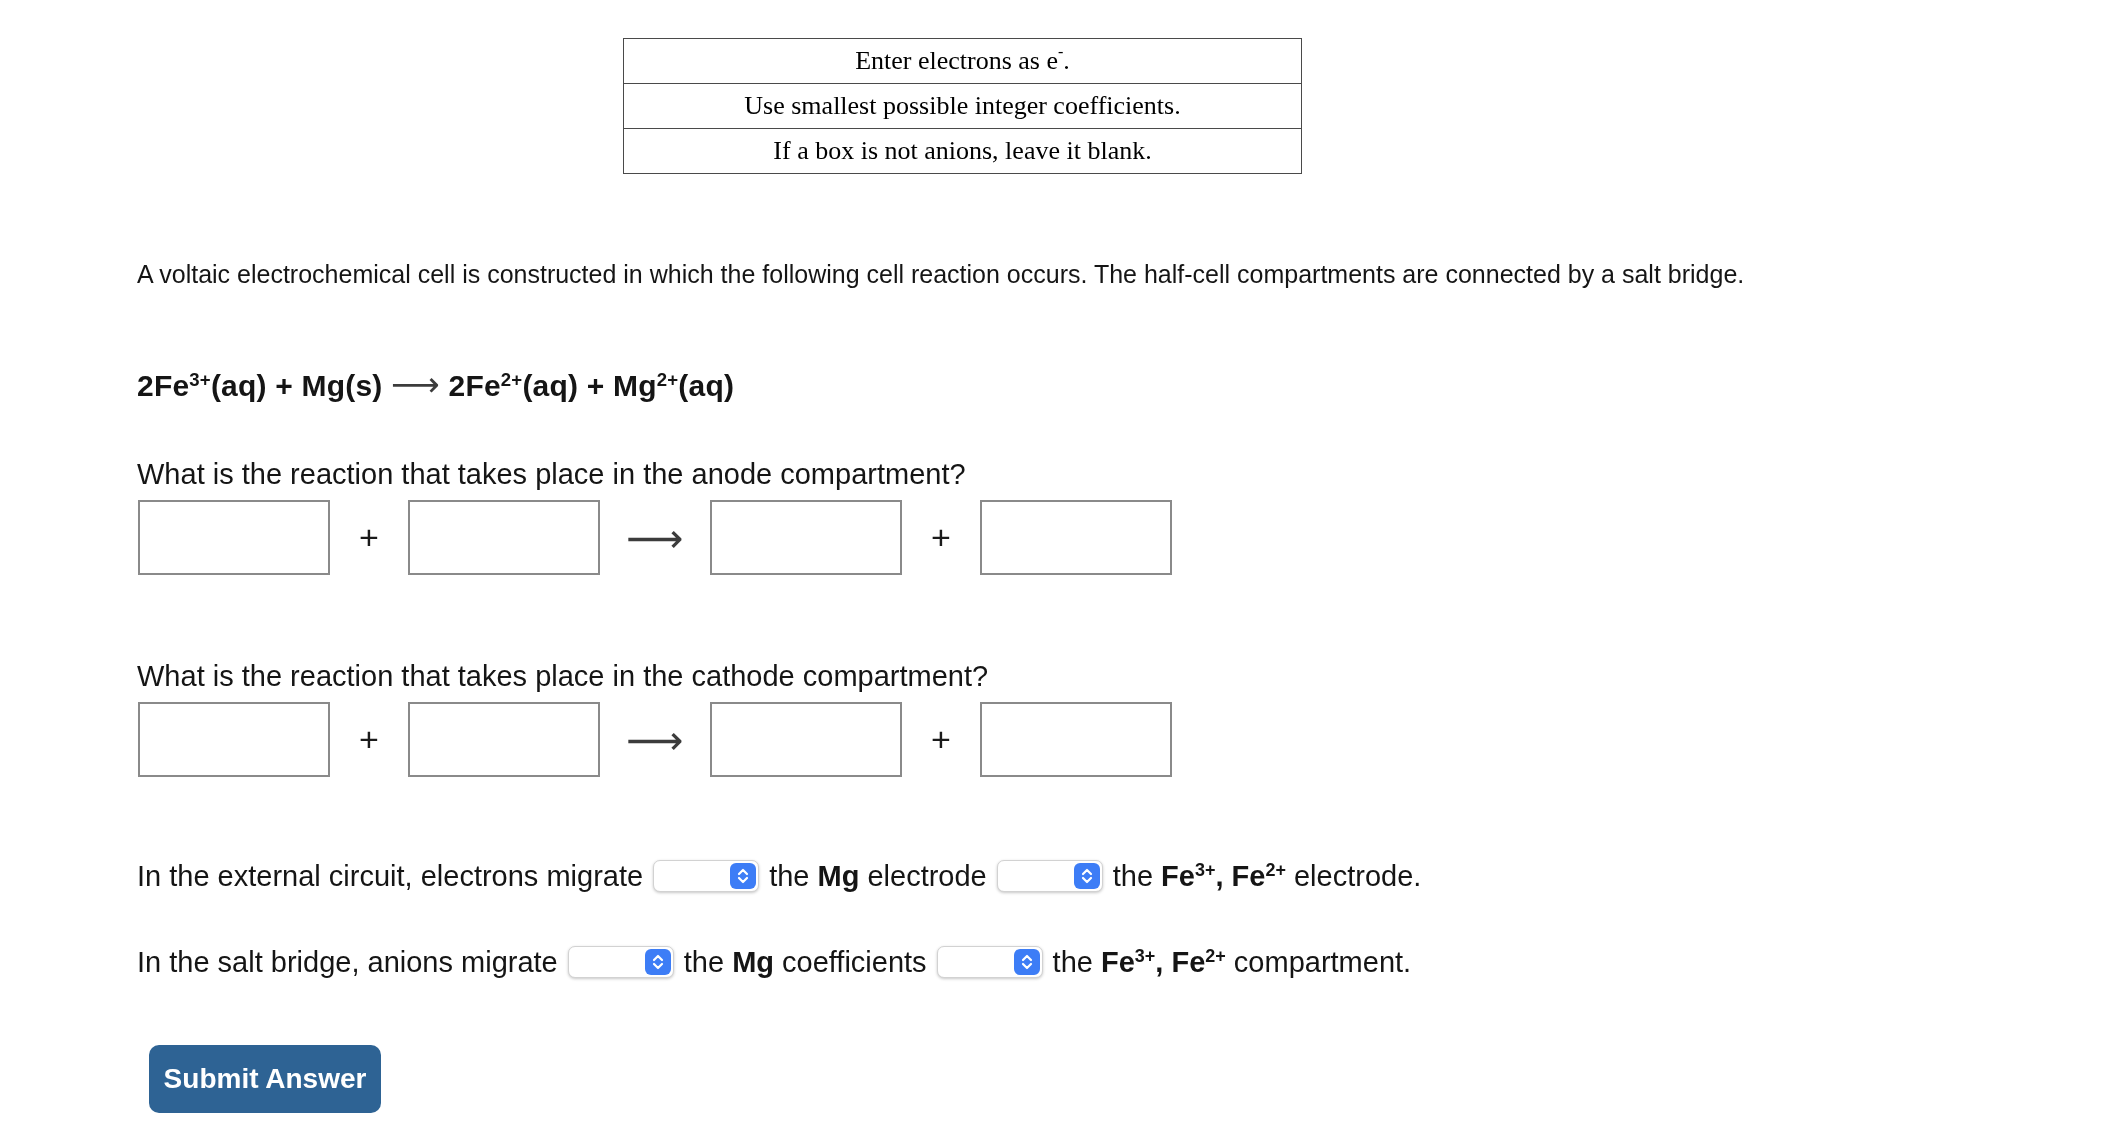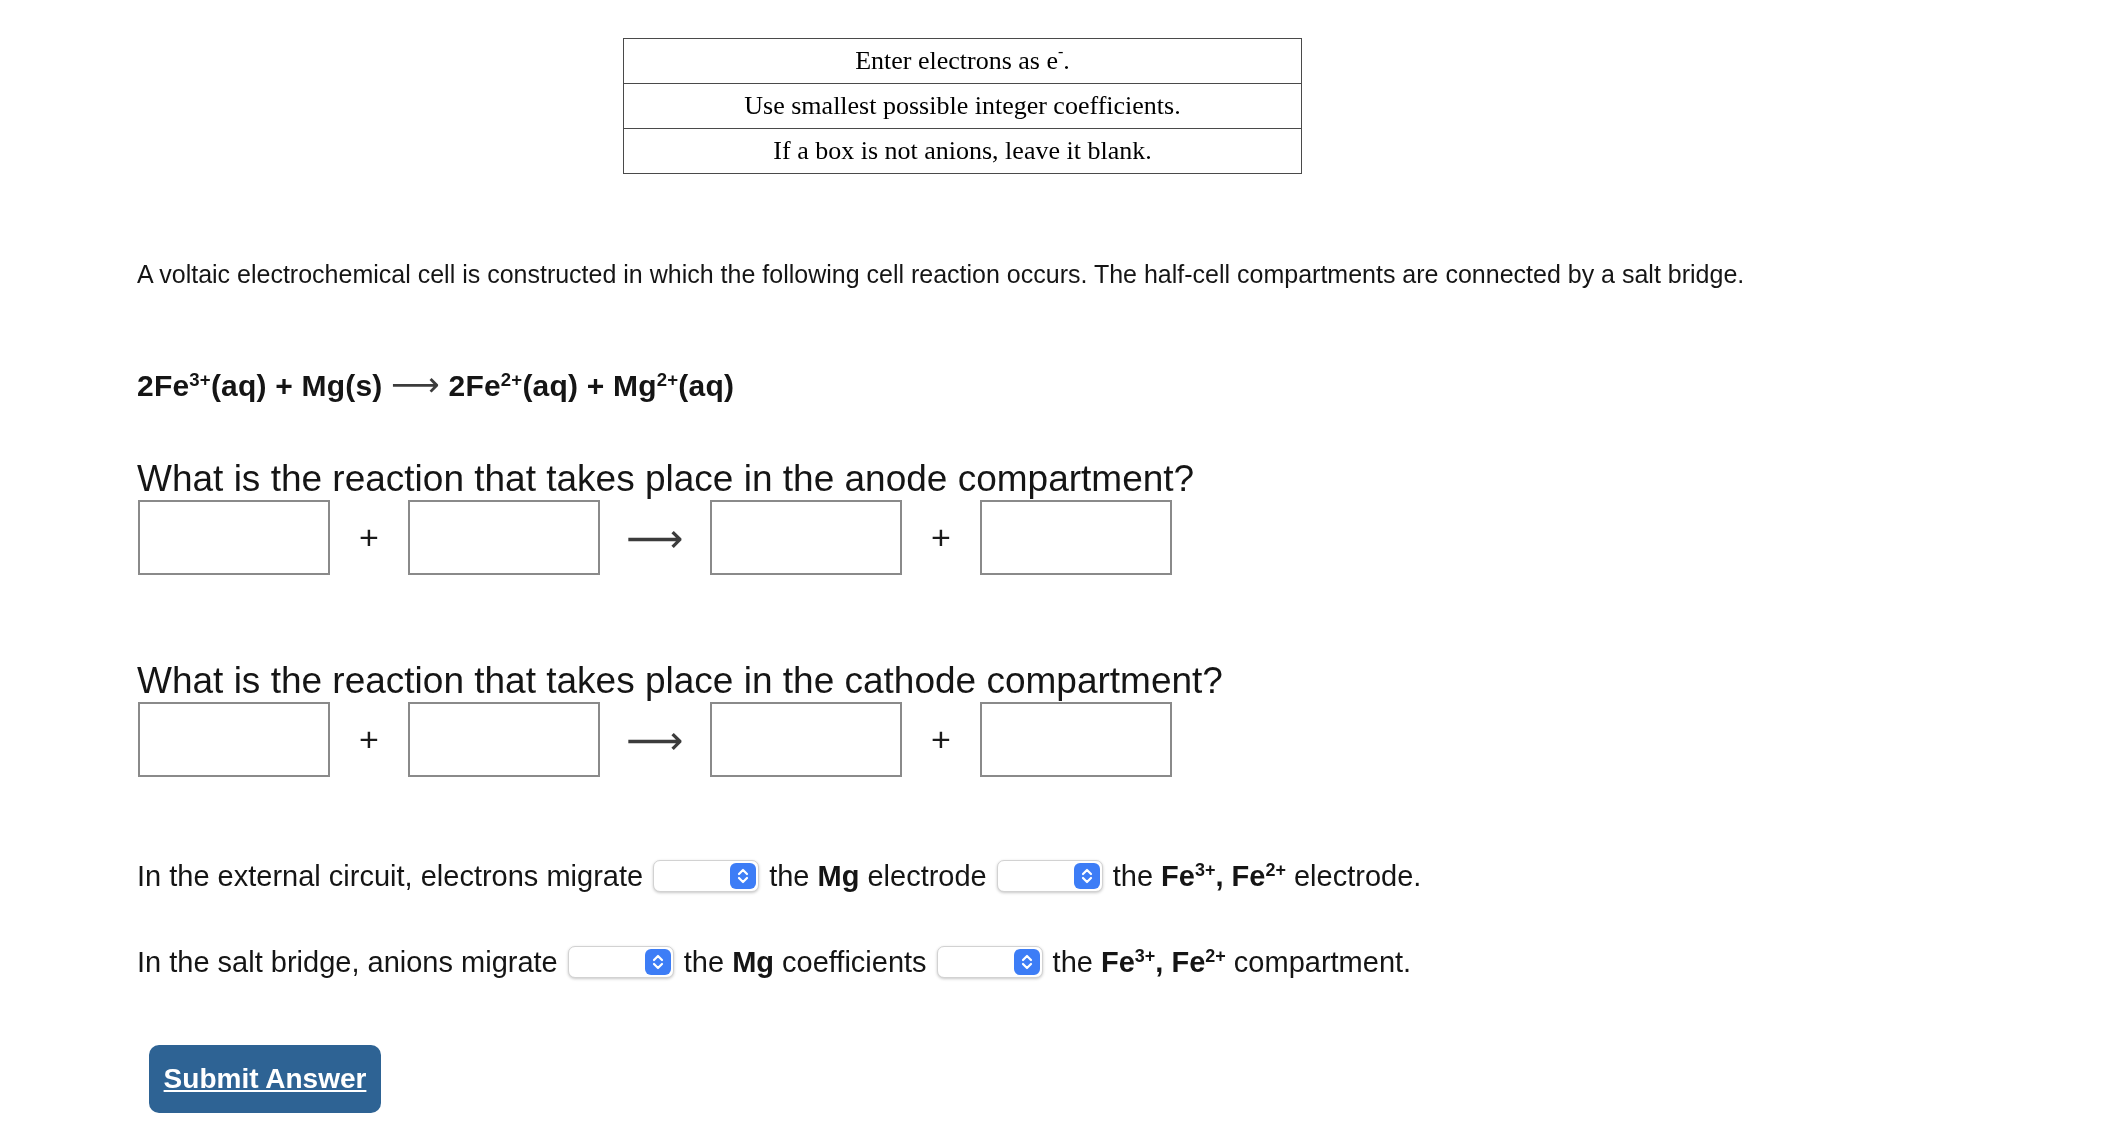--- a/index.html
+++ b/index.html
@@ -17,21 +17,21 @@
 
   
   .statement{position:absolute;left:137px;top:254px;width:1730px;font-size:25px;line-height:41px;}
   .equation{position:absolute;left:137px;top:364px;font-size:30px;font-weight:700;letter-spacing:.2px;}
   sup{font-size:.62em;line-height:0;position:relative;vertical-align:baseline;top:-.55em;}
   .seg-plain{font-weight:400;}
   .seg-bold{font-weight:700;}
   .equation .seg-plain{font-size:34px;color:#3c3c3c;}
 
   
-  .q-label{position:absolute;left:137px;font-size:37px;}
+  .q-label{position:absolute;left:137px;font-size:29px;}
   .q-label.anode{top:458px;}
   .q-label.cathode{top:660px;}
   .reaction-row{position:absolute;left:138px;display:flex;align-items:center;}
   .reaction-row.anode{top:500px;}
   .reaction-row.cathode{top:702px;}
   .reaction-input{
     width:192px;height:75px;box-sizing:border-box;
     border:2px solid #8a8a8a;border-radius:0;background:#fff;
     font-family:inherit;font-size:26px;padding:0 10px;outline:none;
   }
@@ -55,21 +55,21 @@
   .select-chevron{
     position:absolute;right:2px;top:2px;width:26px;height:26px;
     border-radius:6px;background:#3d7df6;
     display:flex;align-items:center;justify-content:center;
   }
 
   
   .submit-btn{
     position:absolute;left:149px;top:1045px;width:232px;height:68px;
     background:#2e6394;color:#fff;border:none;border-radius:10px;
-    font-family:inherit;font-size:28px;font-weight:700;cursor:pointer;text-decoration:underline;
+    font-family:inherit;font-size:28px;font-weight:700;cursor:pointer;
   }
 </style>
 </head>
 <body>
 
 <div class="page">
 
   <div class="instr-box">
     <div class="instr-row">
         <span>Enter electrons as e</span>

